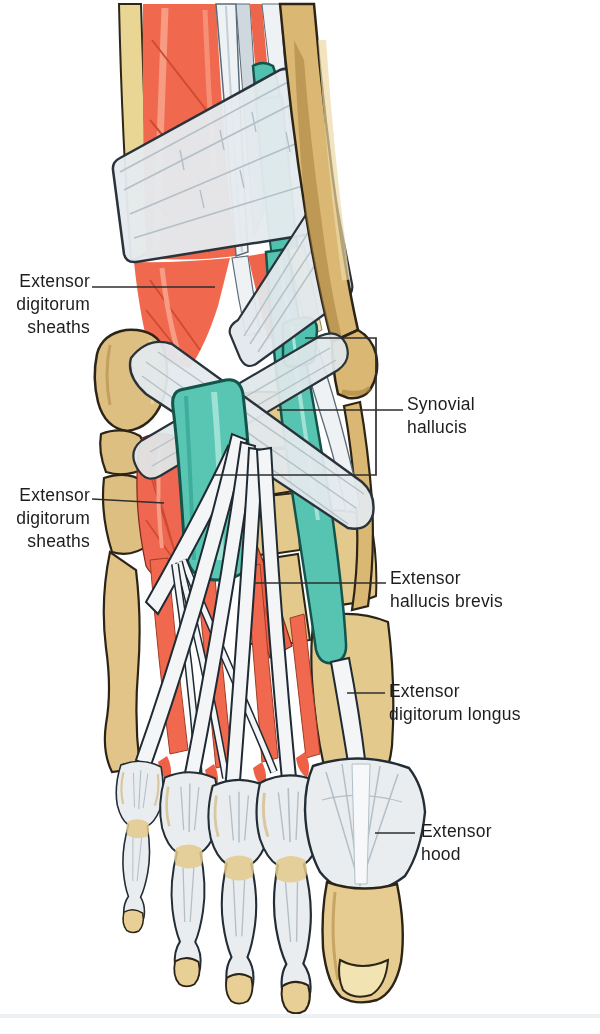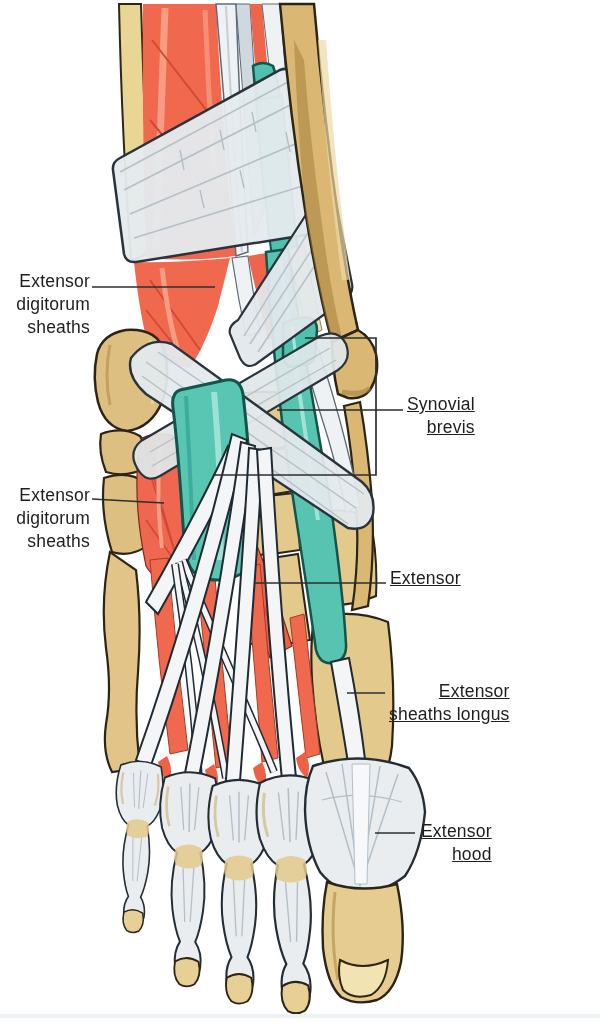--- a/index.html
+++ b/index.html
@@ -1,21 +1,21 @@
 <!DOCTYPE html>
 <html><head>
 <meta charset="utf-8">
 <style>
   html,body{margin:0;padding:0;background:#ffffff;}
   .stage{position:relative;width:600px;height:1018px;background:#ffffff;overflow:hidden;
          font-family:"Liberation Sans", sans-serif;}
   .stage svg{position:absolute;left:0;top:0;}
   .lbl{position:absolute;font-size:17.5px;line-height:23px;color:#1d1d1d;letter-spacing:.2px;white-space:nowrap;}
   .lbl.right{text-align:right;}
-  .lbl.left{text-align:right;text-decoration:underline;}
+  .lbl.left{text-align:left;}
 </style>
 </head>
 <body>
 
 <div class="stage">
 
 <svg width="600" height="1034" viewBox="0 0 600 1034">
 
   <defs>
     <g id="lesser-toe">
@@ -197,36 +197,37 @@
 </svg>
 
   <div class="lbl right" style="right:510px;top:270px">
     <div>Extensor</div>
     <div>digitorum</div>
     <div>sheaths</div>
   </div>
 
   <div class="lbl left" style="left:407px;top:393px">
     <div>Synovial</div>
-    <div>brevis</div>
+    <div>hallucis</div>
   </div>
 
   <div class="lbl right" style="right:510px;top:484px">
     <div>Extensor</div>
     <div>digitorum</div>
     <div>sheaths</div>
   </div>
 
   <div class="lbl left" style="left:390px;top:567px">
     <div>Extensor</div>
+    <div>hallucis brevis</div>
   </div>
 
   <div class="lbl left" style="left:389px;top:680px">
     <div>Extensor</div>
-    <div>sheaths longus</div>
+    <div>digitorum longus</div>
   </div>
 
   <div class="lbl left" style="left:421px;top:820px">
     <div>Extensor</div>
     <div>hood</div>
   </div>
 
 </div>
 
 </body></html>

